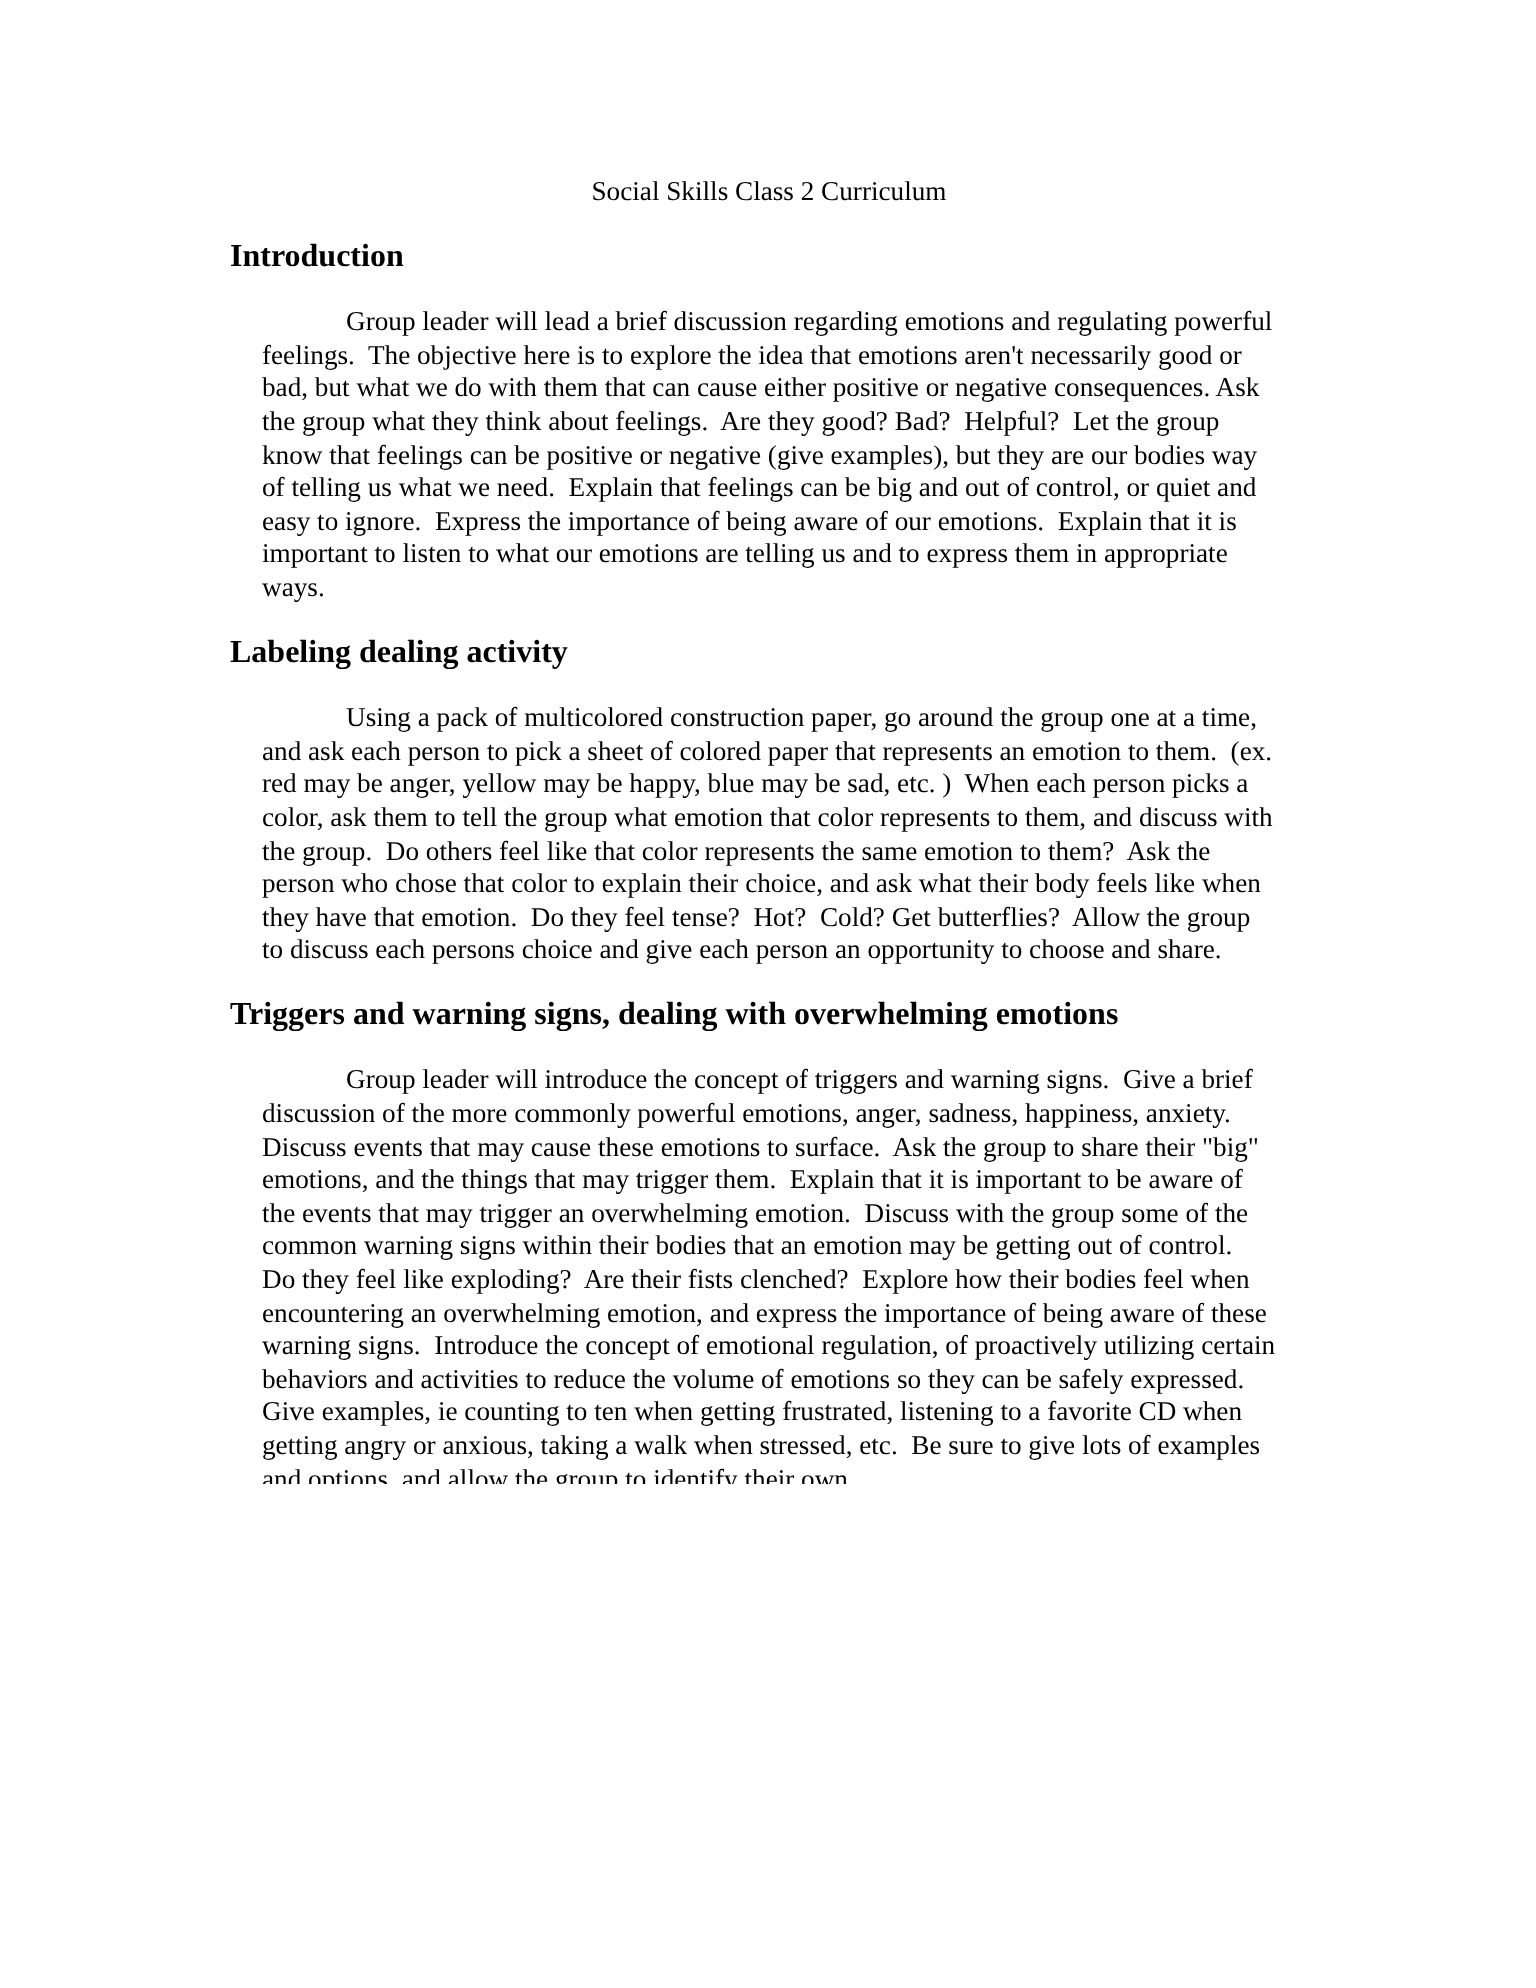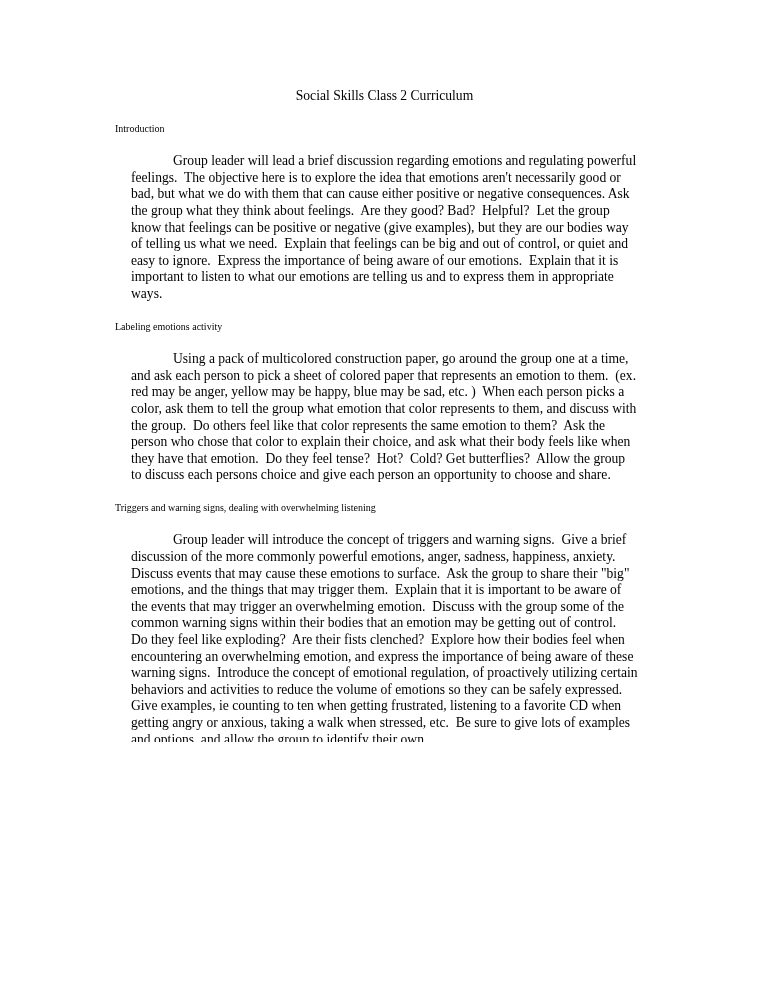--- a/index.html
+++ b/index.html
@@ -23,22 +23,22 @@
   .doc-title {
     font-size: 13.6px;
     font-weight: 400;
     text-align: center;
     margin: 0 0 16px 0;
   }
   .doc-section {
     margin: 0;
   }
   .section-heading {
-    font-size: 10px;
-    font-weight: 400;
+    font-size: 16px;
+    font-weight: 700;
     margin: 15px 0 0 0;
   }
   .para {
     margin: 16px;
     white-space: pre-wrap;
     text-align: left;
   }
   .para.indent {
     text-indent: 42px;
   }
@@ -49,26 +49,26 @@
 <div class="page">
 
   <h1 class="doc-title">Social Skills Class 2 Curriculum</h1>
 
   <section class="doc-section">
     <h2 class="section-heading">Introduction</h2>
     <p class="para indent">Group leader will lead a brief discussion regarding emotions and regulating powerful feelings.  The objective here is to explore the idea that emotions aren't necessarily good or bad, but what we do with them that can cause either positive or negative consequences. Ask the group what they think about feelings.  Are they good? Bad?  Helpful?  Let the group know that feelings can be positive or negative (give examples), but they are our bodies way of telling us what we need.  Explain that feelings can be big and out of control, or quiet and easy to ignore.  Express the importance of being aware of our emotions.  Explain that it is important to listen to what our emotions are telling us and to express them in appropriate ways.</p>
   </section>
 
   <section class="doc-section">
-    <h2 class="section-heading">Labeling emotions activity</h2>
+    <h2 class="section-heading">Labeling dealing activity</h2>
     <p class="para indent">Using a pack of multicolored construction paper, go around the group one at a time, and ask each person to pick a sheet of colored paper that represents an emotion to them.  (ex. red may be anger, yellow may be happy, blue may be sad, etc. )  When each person picks a color, ask them to tell the group what emotion that color represents to them, and discuss with the group.  Do others feel like that color represents the same emotion to them?  Ask the person who chose that color to explain their choice, and ask what their body feels like when they have that emotion.  Do they feel tense?  Hot?  Cold? Get butterflies?  Allow the group to discuss each persons choice and give each person an opportunity to choose and share.</p>
   </section>
 
   <section class="doc-section">
-    <h2 class="section-heading">Triggers and warning signs, dealing with overwhelming listening</h2>
+    <h2 class="section-heading">Triggers and warning signs, dealing with overwhelming emotions</h2>
     <p class="para indent">Group leader will introduce the concept of triggers and warning signs.  Give a brief discussion of the more commonly powerful emotions, anger, sadness, happiness, anxiety.  Discuss events that may cause these emotions to surface.  Ask the group to share their "big" emotions, and the things that may trigger them.  Explain that it is important to be aware of the events that may trigger an overwhelming emotion.  Discuss with the group some of the common warning signs within their bodies that an emotion may be getting out of control.  Do they feel like exploding?  Are their fists clenched?  Explore how their bodies feel when encountering an overwhelming emotion, and express the importance of being aware of these warning signs.  Introduce the concept of emotional regulation, of proactively utilizing certain behaviors and activities to reduce the volume of emotions so they can be safely expressed.  Give examples, ie counting to ten when getting frustrated, listening to a favorite CD when getting angry or anxious, taking a walk when stressed, etc.  Be sure to give lots of examples and options, and allow the group to identify their own.</p>
   </section>
 
   <section class="doc-section">
     <h2 class="section-heading">Chill out idea activity</h2>
     <p class="para">Group leaders should prepare their own chill out card before the class to show as an example</p>
   </section>
 
 </div>
 

